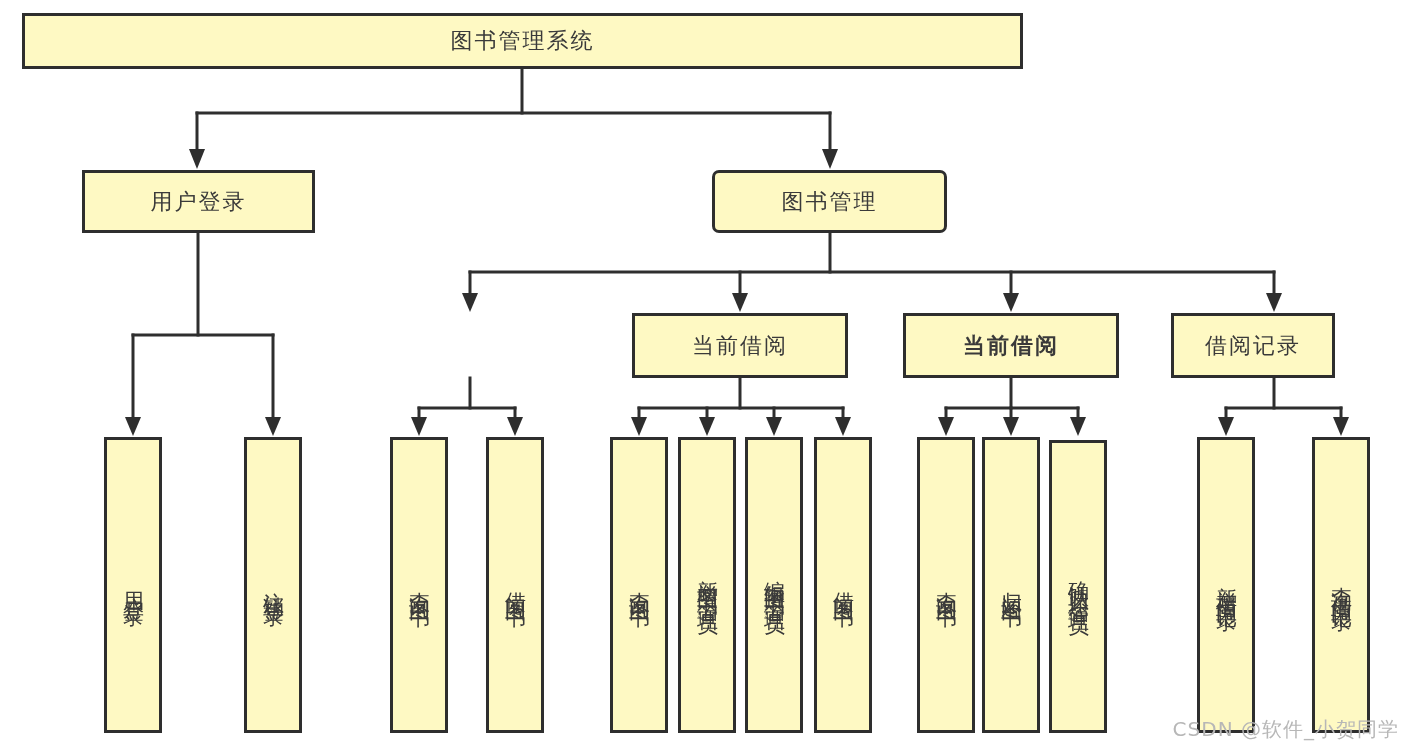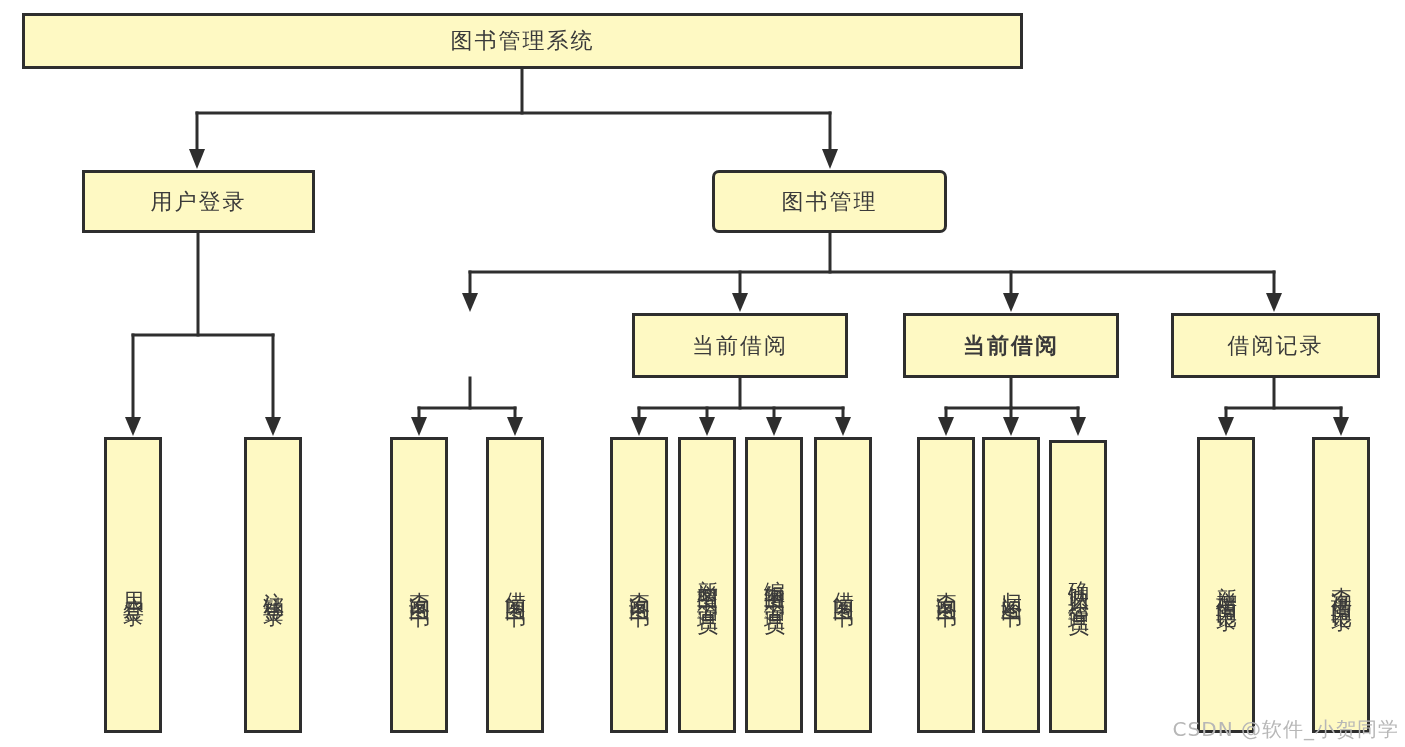--- a/index.html
+++ b/index.html
@@ -127,21 +127,21 @@
   <div class="box" style="left:712px;top:170px;width:235px;height:63px;border-radius:7px;">
     <span>图书管理</span>
   </div>
 
   <div class="box" style="left:632px;top:313px;width:216px;height:65px;">
     <span>当前借阅</span>
   </div>
   <div class="box" style="left:903px;top:313px;width:216px;height:65px;font-weight:bold;">
     <span>当前借阅</span>
   </div>
-  <div class="box" style="left:1171px;top:313px;width:209px;height:65px;">
+  <div class="box" style="left:1171px;top:313px;width:164px;height:65px;">
     <span>借阅记录</span>
   </div>
 
   <div class="box leaf" style="left:104px;top:437px;width:58px;height:296px;">
     <span class="vtext">用户登录</span>
   </div>
   <div class="box leaf" style="left:244px;top:437px;width:58px;height:296px;">
     <span class="vtext">注销登录</span>
   </div>
 

